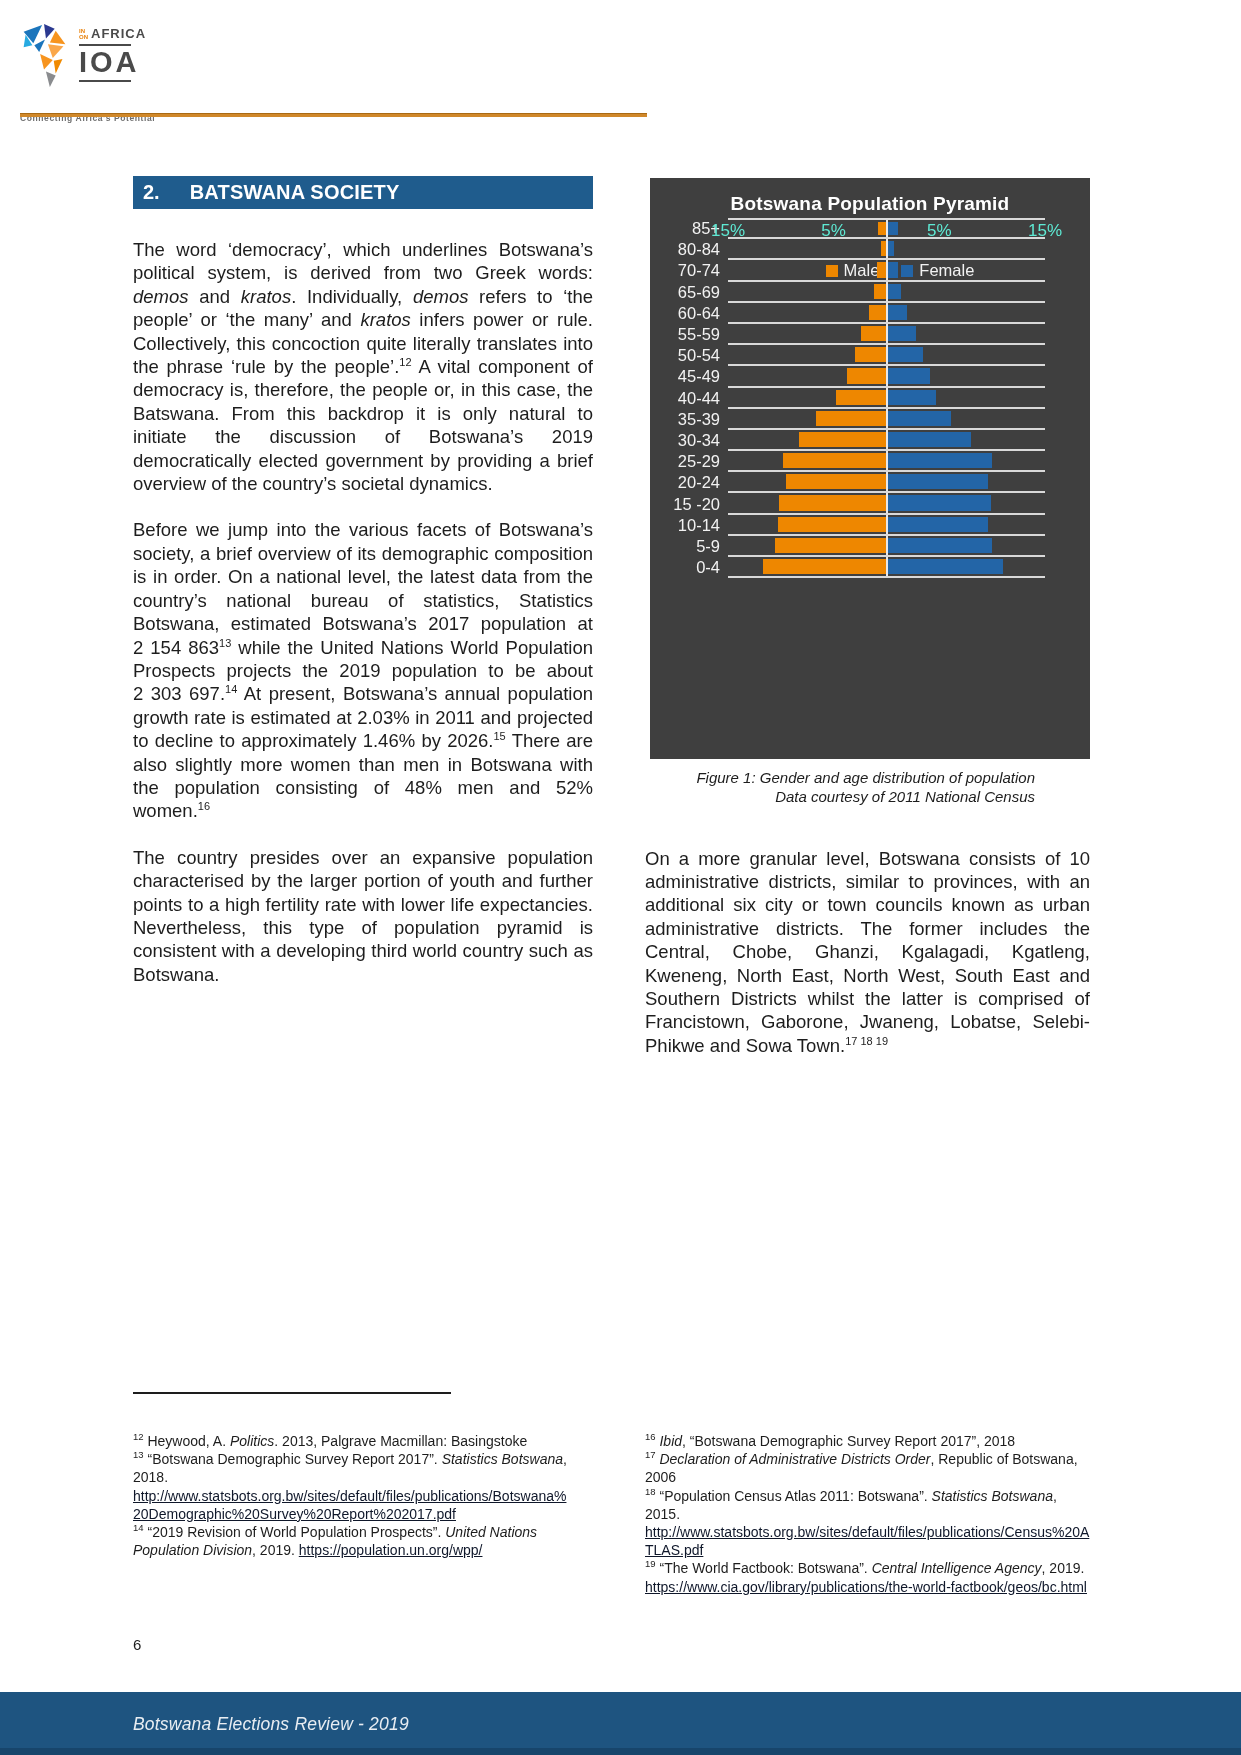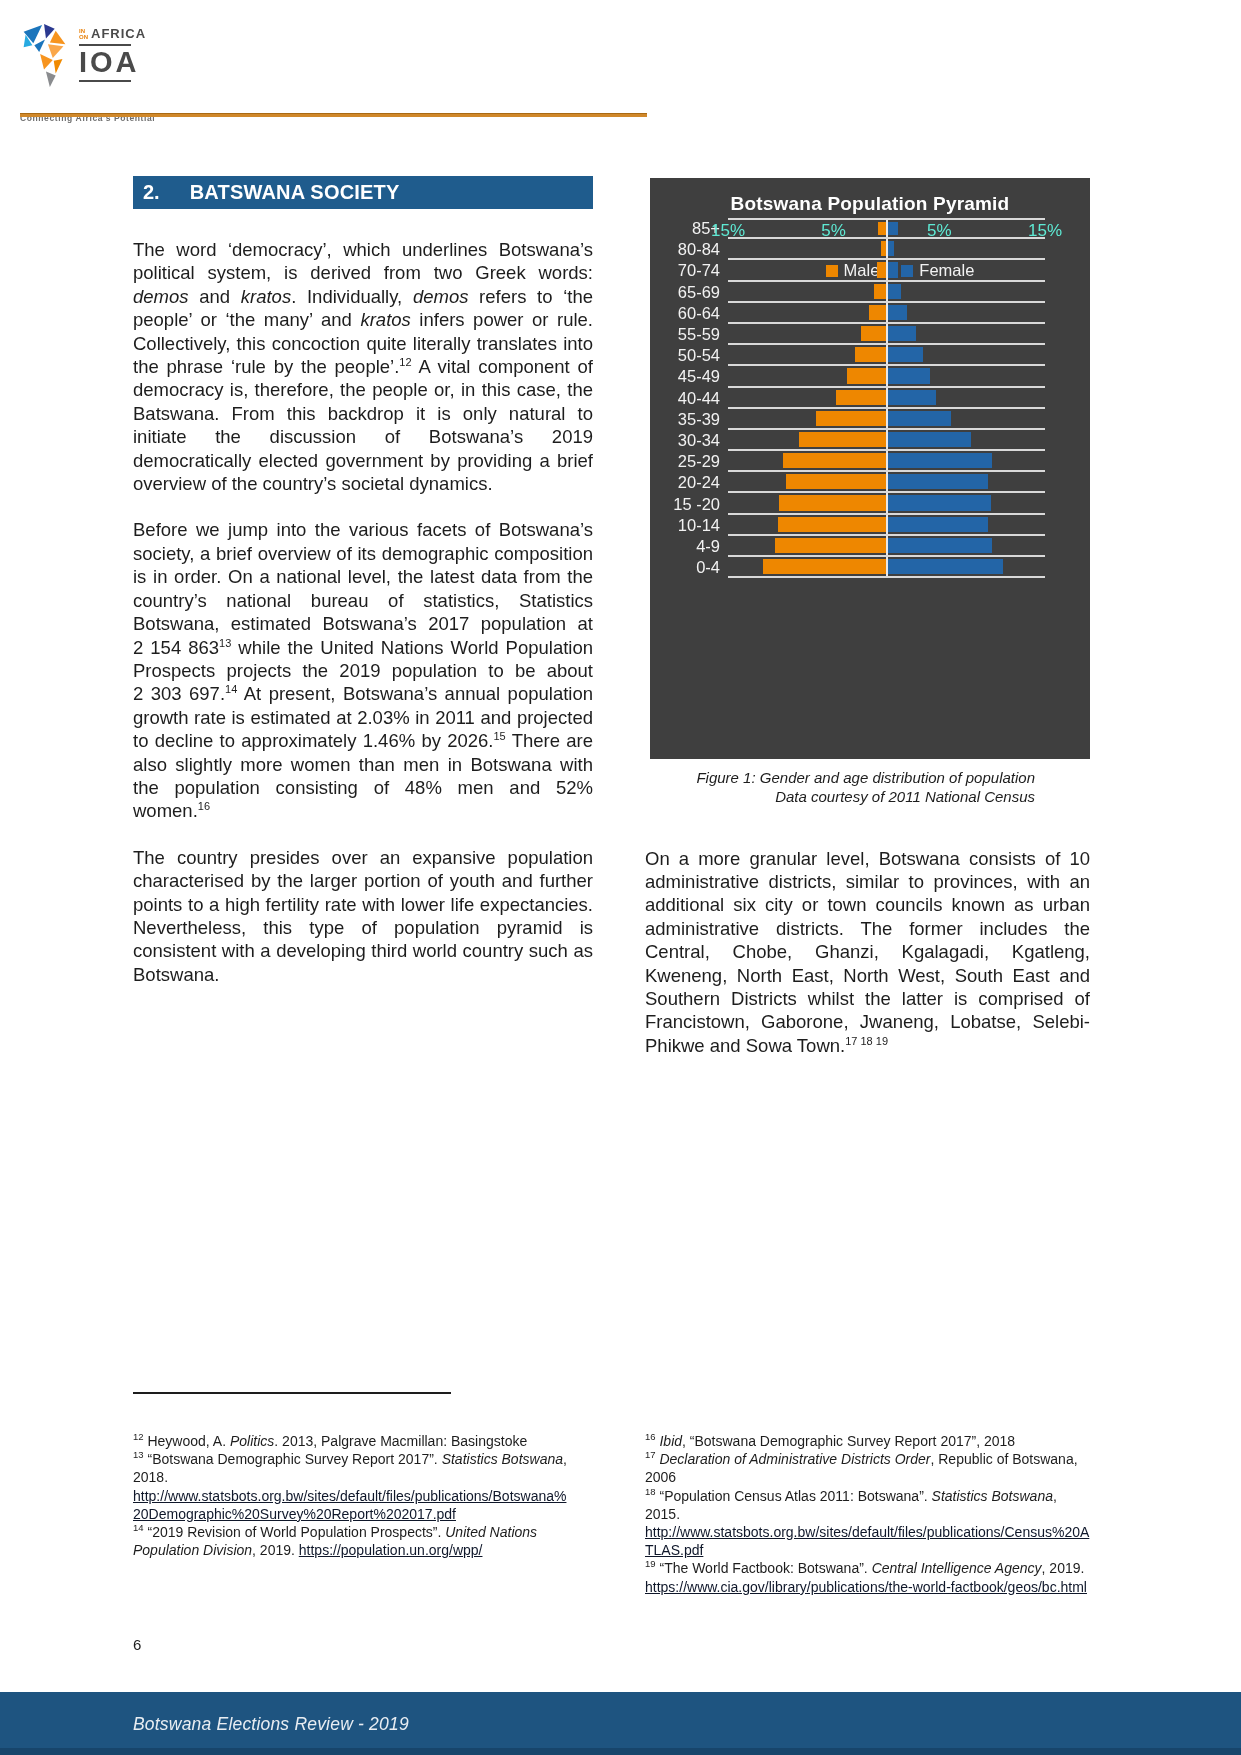--- a/index.html
+++ b/index.html
@@ -214,21 +214,21 @@
           </div>
         </div>
         <div class="prow">
           <div class="plabel">10-14</div>
           <div class="ptrack">
             <div class="bar male" style="width: 34.3333%; background: rgb(238, 135, 0);"></div>
             <div class="bar female" style="width: 32%; background: rgb(35, 101, 167);"></div>
           </div>
         </div>
         <div class="prow">
-          <div class="plabel">4-9</div>
+          <div class="plabel">5-9</div>
           <div class="ptrack">
             <div class="bar male" style="width: 35.3333%; background: rgb(238, 135, 0);"></div>
             <div class="bar female" style="width: 33.3333%; background: rgb(35, 101, 167);"></div>
           </div>
         </div>
         <div class="prow">
           <div class="plabel">0-4</div>
           <div class="ptrack">
             <div class="bar male" style="width: 39%; background: rgb(238, 135, 0);"></div>
             <div class="bar female" style="width: 36.6667%; background: rgb(35, 101, 167);"></div>

